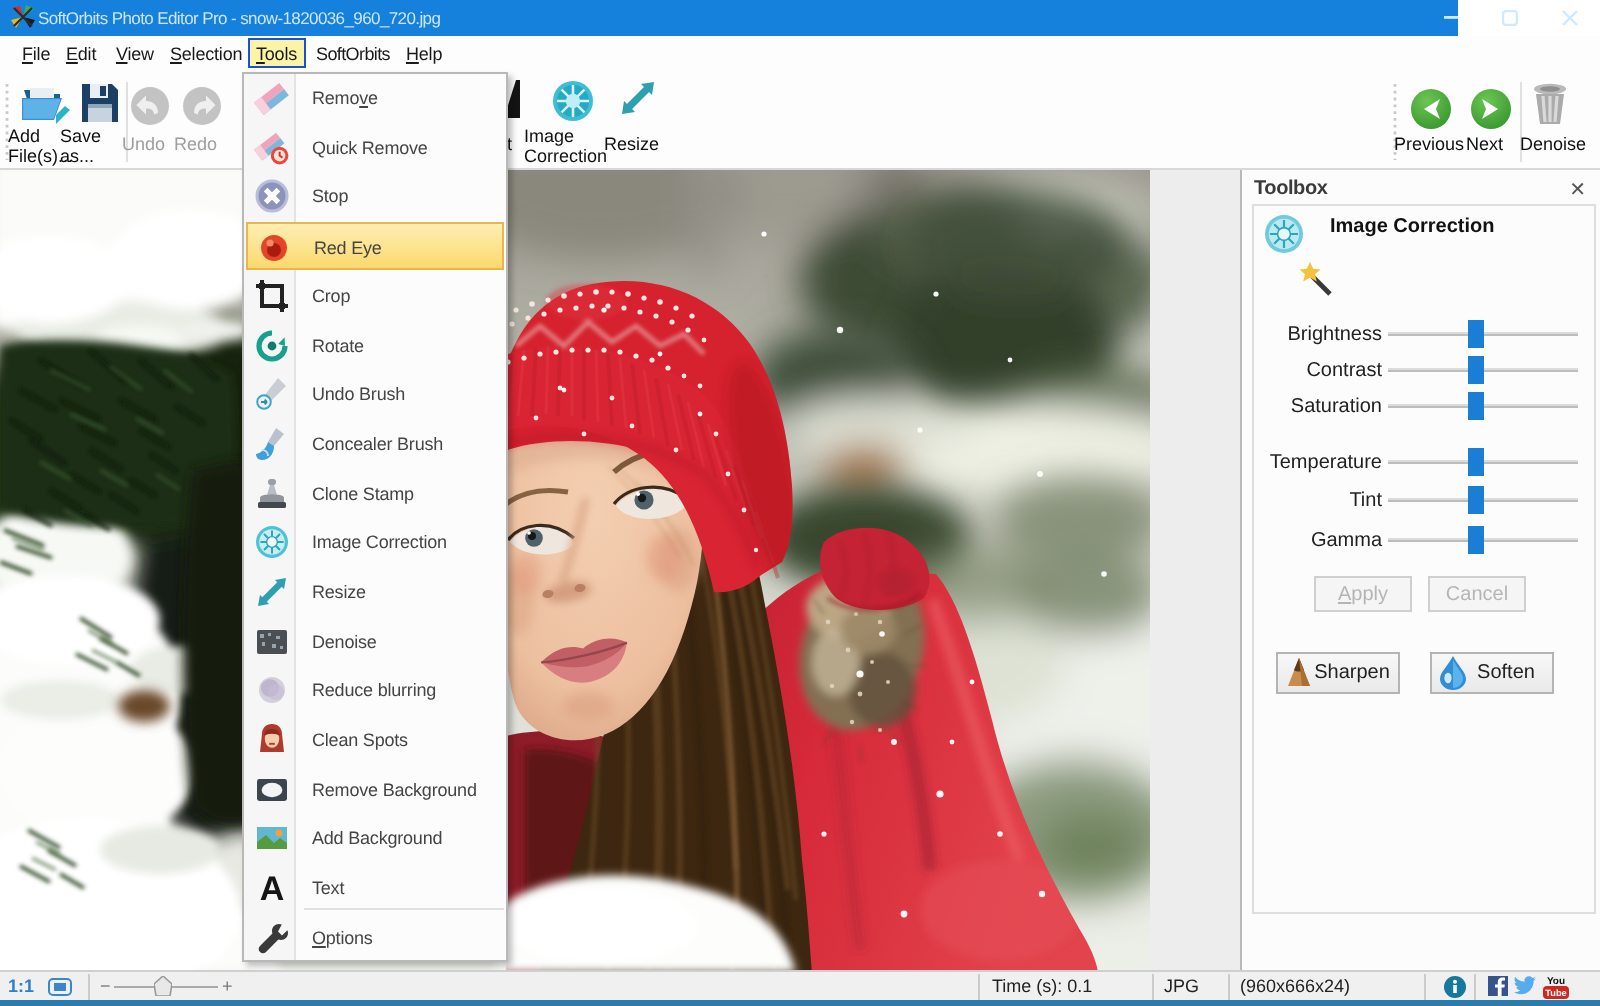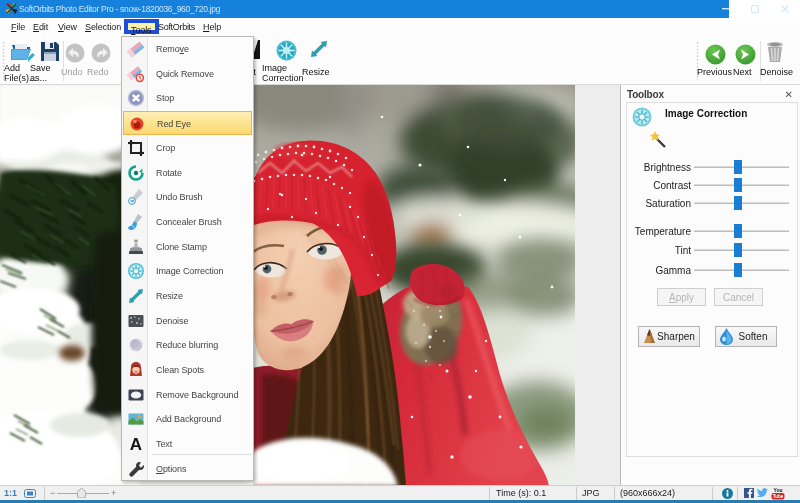--- a/index.html
+++ b/index.html
@@ -8,21 +8,21 @@
   .abs { position:absolute; }
 
   
   #titlebar { left:0; top:0; width:729px; height:18px; background:#1581dd; color:#cfe9ff; font-size:9px; line-height:18px; }
   #titletext { position:absolute; left:19px; top:0; letter-spacing:-0.3px; font-size:8.5px; color:#cde6fb;}
 
   
   #menubar { left:0; top:18px; width:800px; height:18px; background:#fdfdfd; font-size:9px; color:#1a1a1a; letter-spacing:-0.1px; }
   .mitem { position:absolute; top:2px; height:15px; line-height:15px; }
   .mitem u { text-decoration:underline; }
-  #toolsitem { background:#fbf3a6; border:4px solid #1d4ed8; padding:0 3px; top:1px; height:15px; }
+  #toolsitem { background:#fbf3a6; border:1px solid #1d4ed8; padding:0 3px; top:1px; height:15px; }
 
   
   #toolbar { left:0; top:36px; width:800px; height:49px; background:#fdfdfd; border-bottom:1px solid #d8d8d8; }
   .tlabel { position:absolute; font-size:9px; color:#111; text-align:left; line-height:10px; }
   .tlabel.gray { color:#9d9d9d; }
 
   
   #photo { left:0; top:85px; width:575px; height:401px; }
   #gapstrip { left:575px; top:85px; width:45px; height:401px; background:#ededed; }
 

